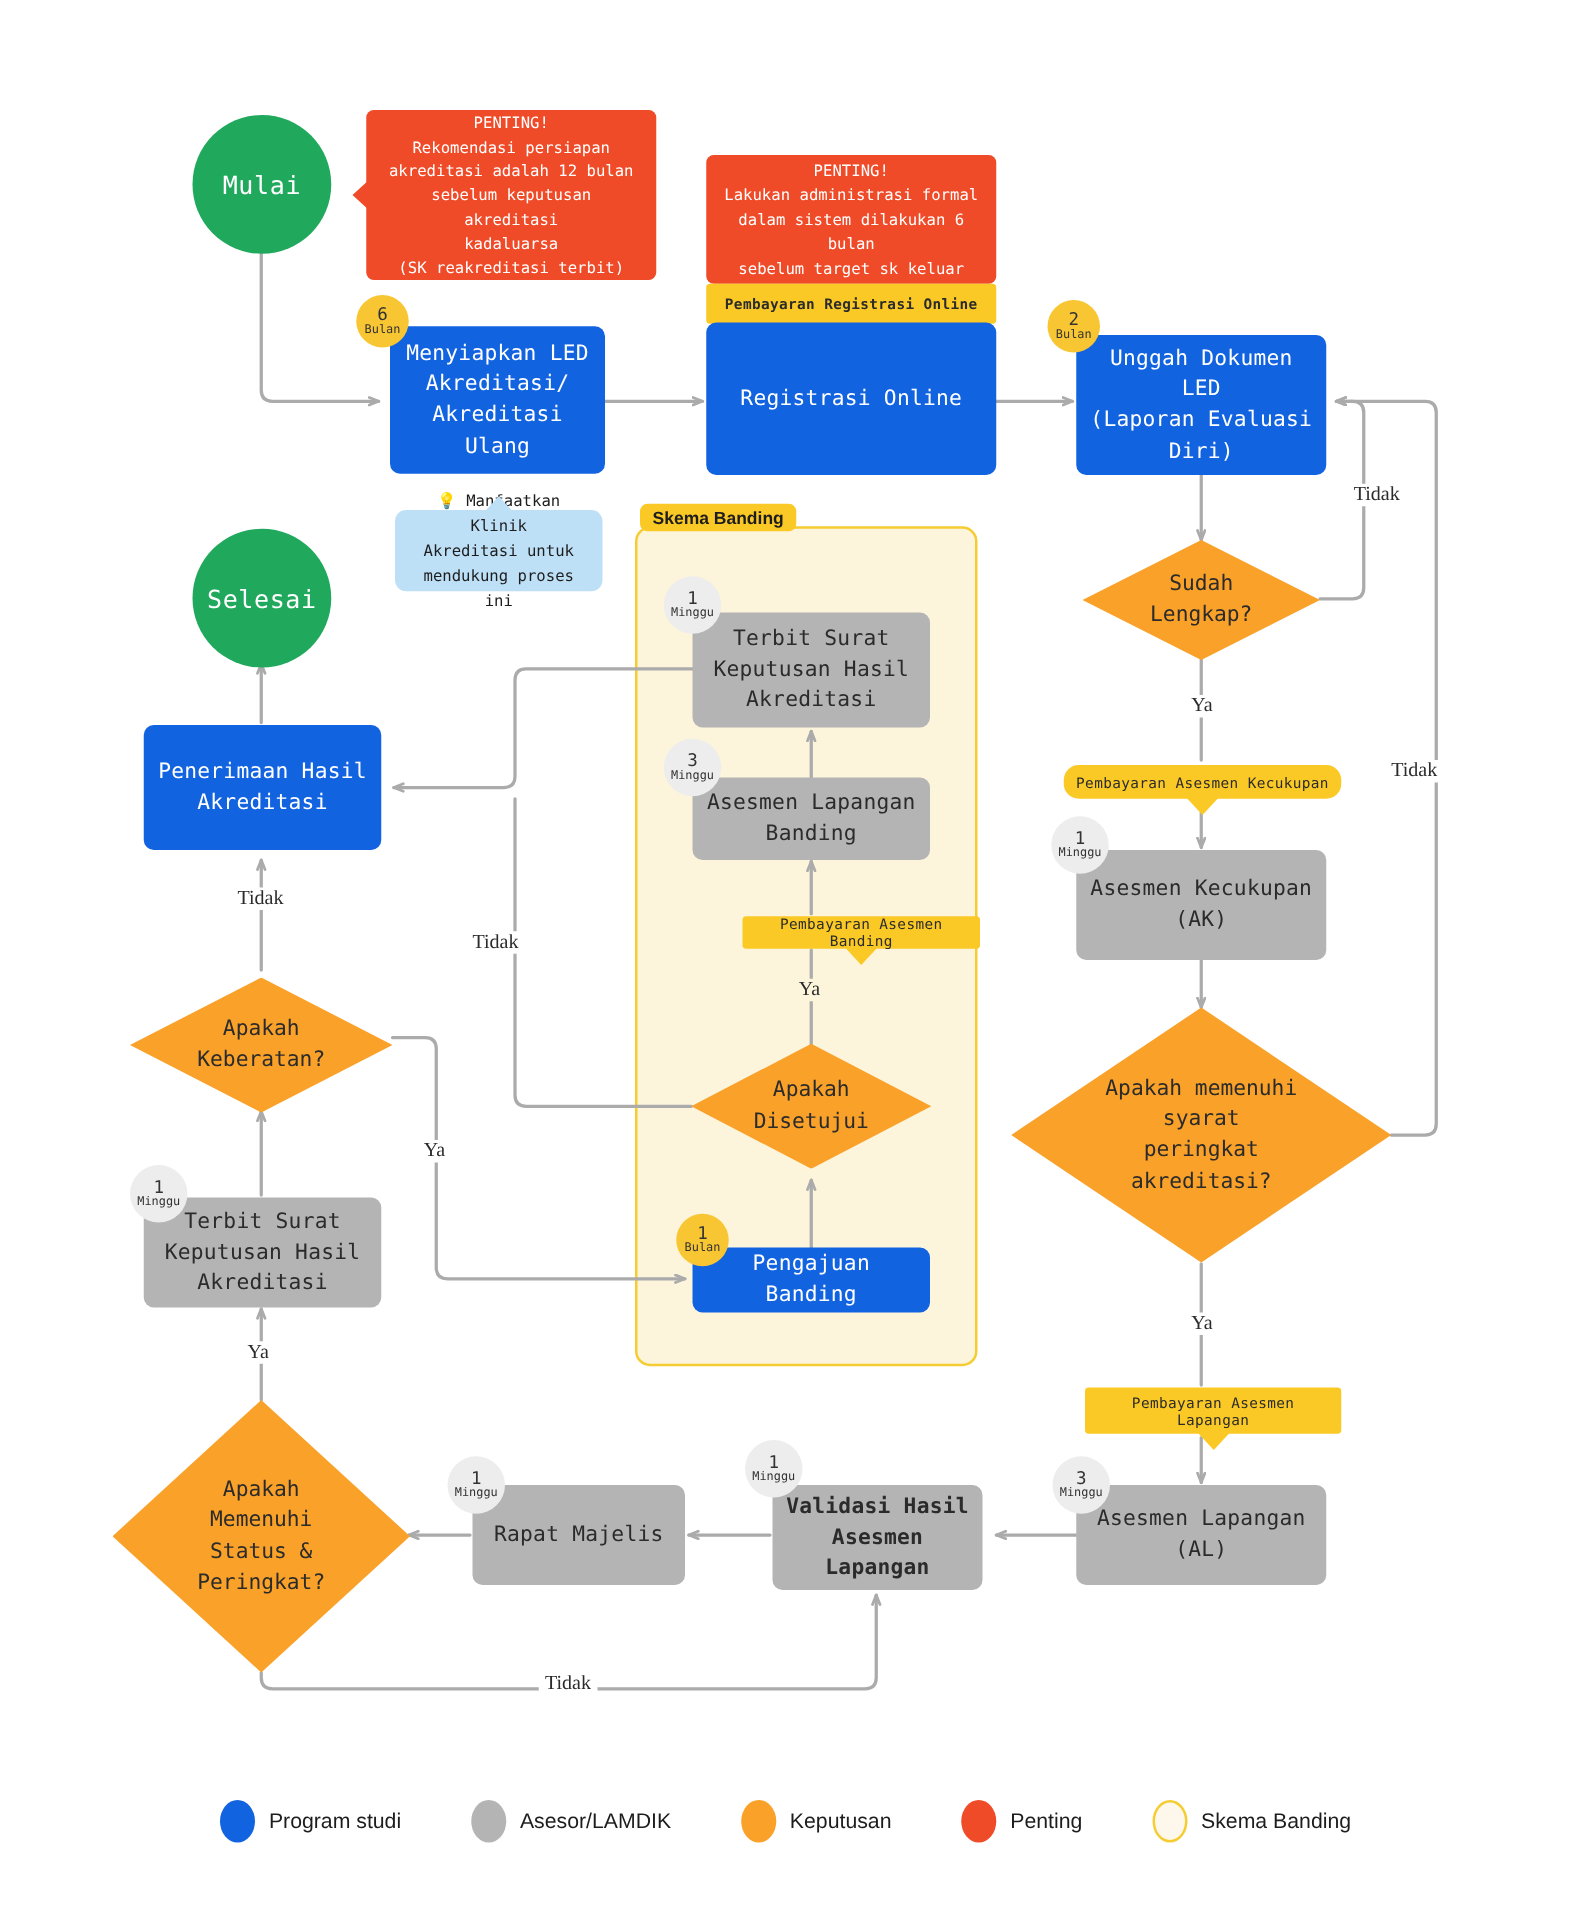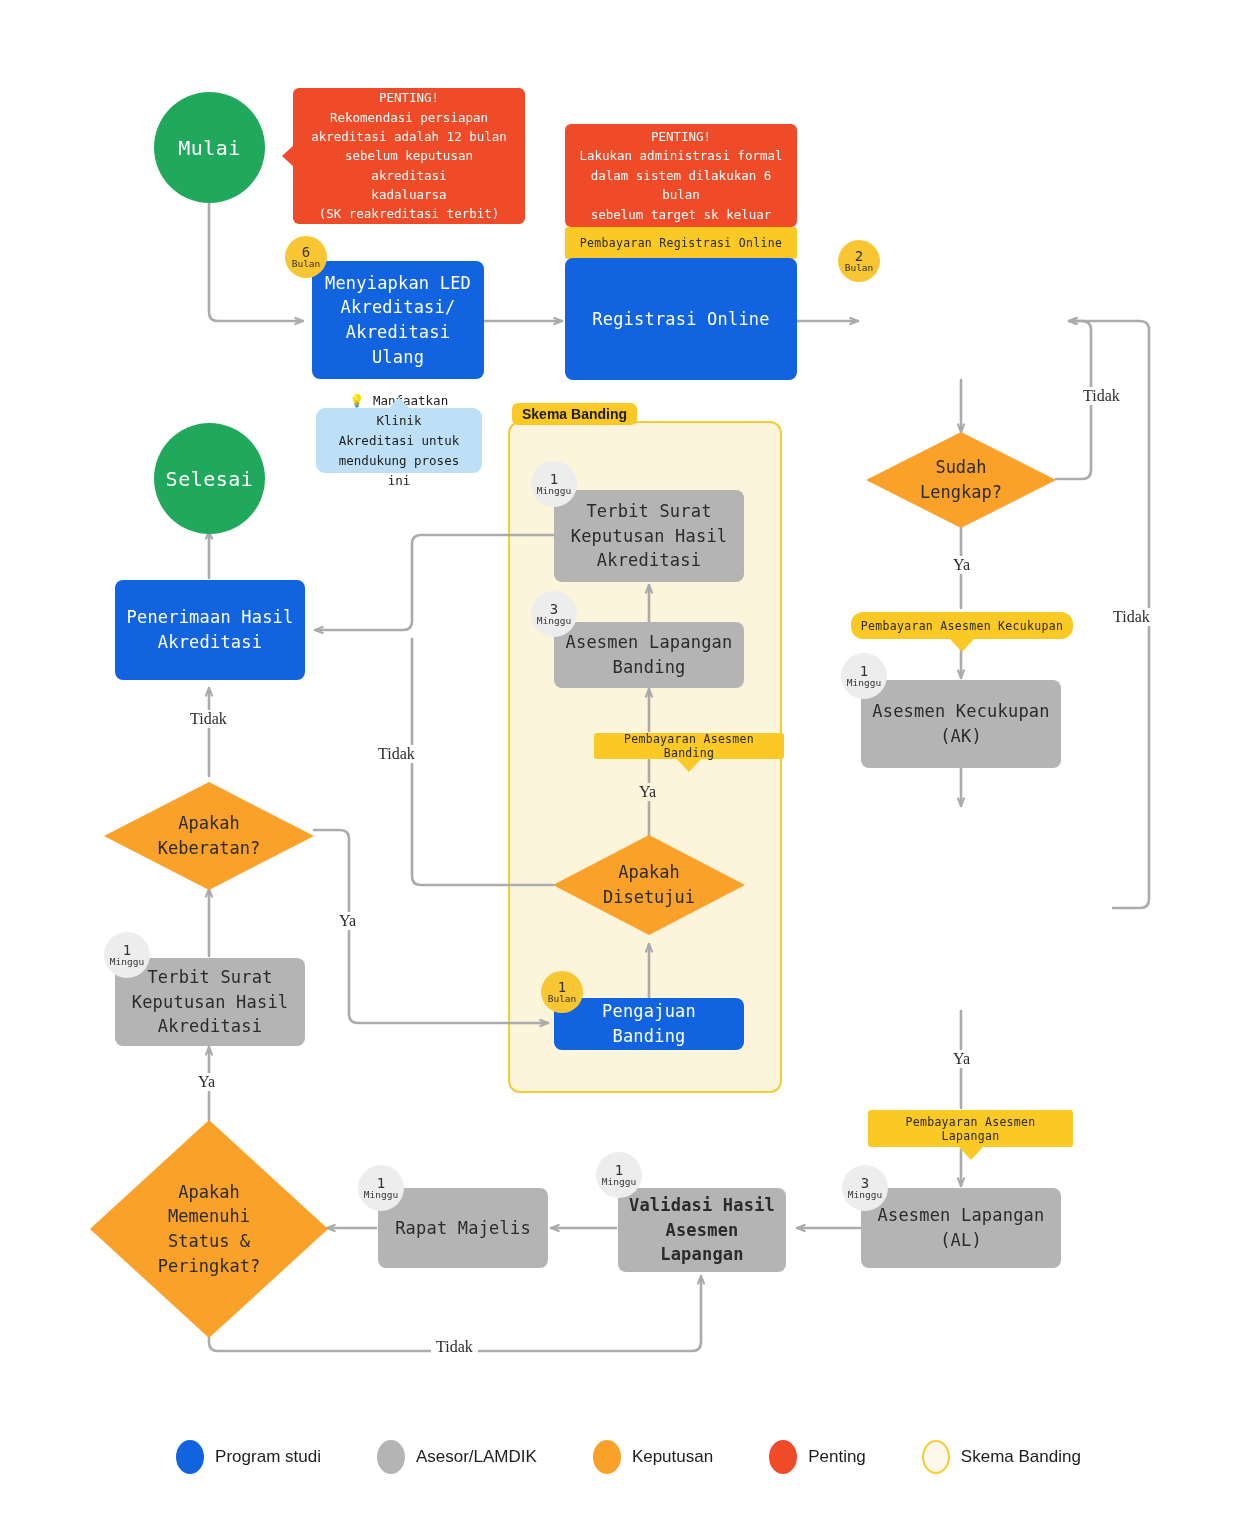--- a/index.html
+++ b/index.html
@@ -156,36 +156,39 @@
 (SK reakreditasi terbit)</span>
   </div>
 
   <div class="node callout" style="left:565px;top:124px;width:232px;height:103px;">
     <span>PENTING!
 Lakukan administrasi formal
 dalam sistem dilakukan 6 bulan
 sebelum target sk keluar</span>
   </div>
 
-  <div class="node pay" style="left:565px;top:227px;width:232px;height:32px;">
+  <div class="node pay" style="left:565px;top:227px;width:232px;height:32px;font-weight:bold;">
     <span class="tip"></span>
     <span>Pembayaran Registrasi Online</span>
   </div>
 
   <div class="node proc blue" style="left:312px;top:261px;width:172px;height:118px;">Menyiapkan LED
 Akreditasi/
 Akreditasi
 Ulang</div>
   <div class="badge mon" style="position:absolute;left:285px;top:236px;width:42px;height:42px;">
     <span class="n">6</span>
     <span class="u">Bulan</span>
   </div>
 
   <div class="node proc blue" style="left:565px;top:258px;width:232px;height:122px;">Registrasi Online</div>
 
+  <div class="node proc blue" style="left:861px;top:268px;width:200px;height:112px;">Unggah Dokumen LED
+(Laporan Evaluasi
+Diri)</div>
   <div class="badge mon" style="position:absolute;left:838px;top:240px;width:42px;height:42px;">
     <span class="n">2</span>
     <span class="u">Bulan</span>
   </div>
 
   <div class="node decision" style="left:866px;top:432px;width:190px;height:96px;">
     <span class="dtxt">Sudah
 Lengkap?</span>
   </div>
 
@@ -194,20 +197,26 @@
     <span>Pembayaran Asesmen Kecukupan</span>
   </div>
 
   <div class="node proc gray" style="left:861px;top:680px;width:200px;height:88px;">Asesmen Kecukupan
 (AK)</div>
   <div class="badge wk" style="position:absolute;left:841px;top:653px;width:46px;height:46px;">
     <span class="n">1</span>
     <span class="u">Minggu</span>
   </div>
 
+  <div class="node decision" style="left:809px;top:806px;width:304px;height:204px;">
+    <span class="dtxt">Apakah memenuhi
+syarat
+peringkat
+akreditasi?</span>
+  </div>
 
   <div class="node pay" style="left:868px;top:1110px;width:205px;height:37px;">
     <span class="tip"></span>
     <span>Pembayaran Asesmen Lapangan</span>
   </div>
 
   <div class="node proc gray" style="left:861px;top:1188px;width:200px;height:80px;">Asesmen Lapangan
 (AL)</div>
   <div class="badge wk" style="position:absolute;left:842px;top:1165px;width:46px;height:46px;">
     <span class="n">3</span>

